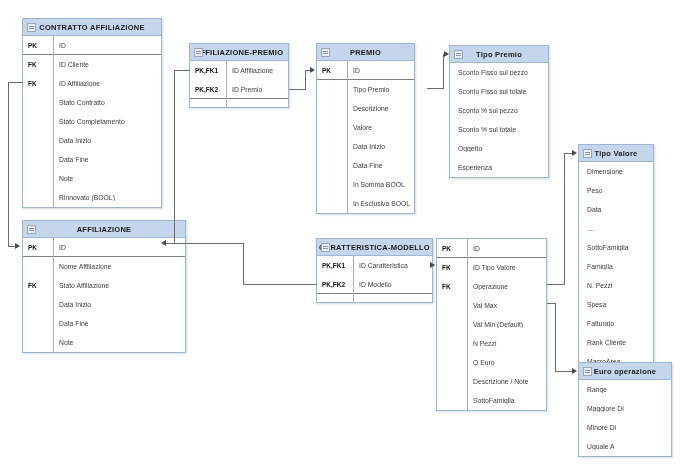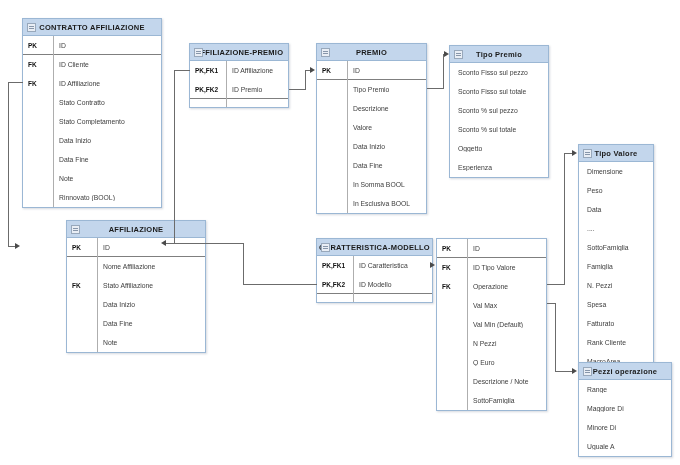--- a/index.html
+++ b/index.html
@@ -193,21 +193,21 @@
         <div class="attrcol"><span>ID Affiliazione</span></div>
       </div>
       <div class="row pkrow pk-sep">
         <div class="keycol wide">PK,FK2</div>
         <div class="attrcol"><span>ID Premio</span></div>
       </div>
       <div class="row" style="height:8px;"></div>
     </div>
   </div>
 
-  <div class="entity" style="left:316px; top:43px; width:111px;">
+  <div class="entity" style="left:316px; top:43px; width:99px;">
     <div class="ent-header">
       <span class="hdr-icon"></span>
       <span>PREMIO</span>
     </div>
     <div class="ent-body divider-wrap">
       <div class="vdiv" style="left:30px;"></div>
       <div class="row pkrow pk-sep">
         <div class="keycol">PK</div>
         <div class="attrcol"><span>ID</span></div>
       </div>
@@ -262,21 +262,21 @@
       </div>
       <div class="row plain">
         <div class="attrcol">Oggetto</div>
       </div>
       <div class="row plain">
         <div class="attrcol">Esperienza</div>
       </div>
     </div>
   </div>
 
-  <div class="entity" style="left:22px; top:220px; width:140px;margin-left:44px;">
+  <div class="entity" style="left:22px; top:220px; width:164px;">
     <div class="ent-header">
       <span class="hdr-icon"></span>
       <span>AFFILIAZIONE</span>
     </div>
     <div class="ent-body divider-wrap">
       <div class="vdiv" style="left:30px;"></div>
       <div class="row pkrow pk-sep">
         <div class="keycol">PK</div>
         <div class="attrcol"><span>ID</span></div>
       </div>
@@ -402,21 +402,21 @@
       </div>
       <div class="row plain">
         <div class="attrcol">MacroArea</div>
       </div>
     </div>
   </div>
 
   <div class="entity" style="left:578px; top:362px; width:94px;">
     <div class="ent-header">
       <span class="hdr-icon"></span>
-      <span>Pezzi operazione</span>
+      <span>Euro operazione</span>
     </div>
     <div class="ent-body">
       <div class="row plain">
         <div class="attrcol">Range</div>
       </div>
       <div class="row plain">
         <div class="attrcol">Maggiore Di</div>
       </div>
       <div class="row plain">
         <div class="attrcol">Minore Di</div>

